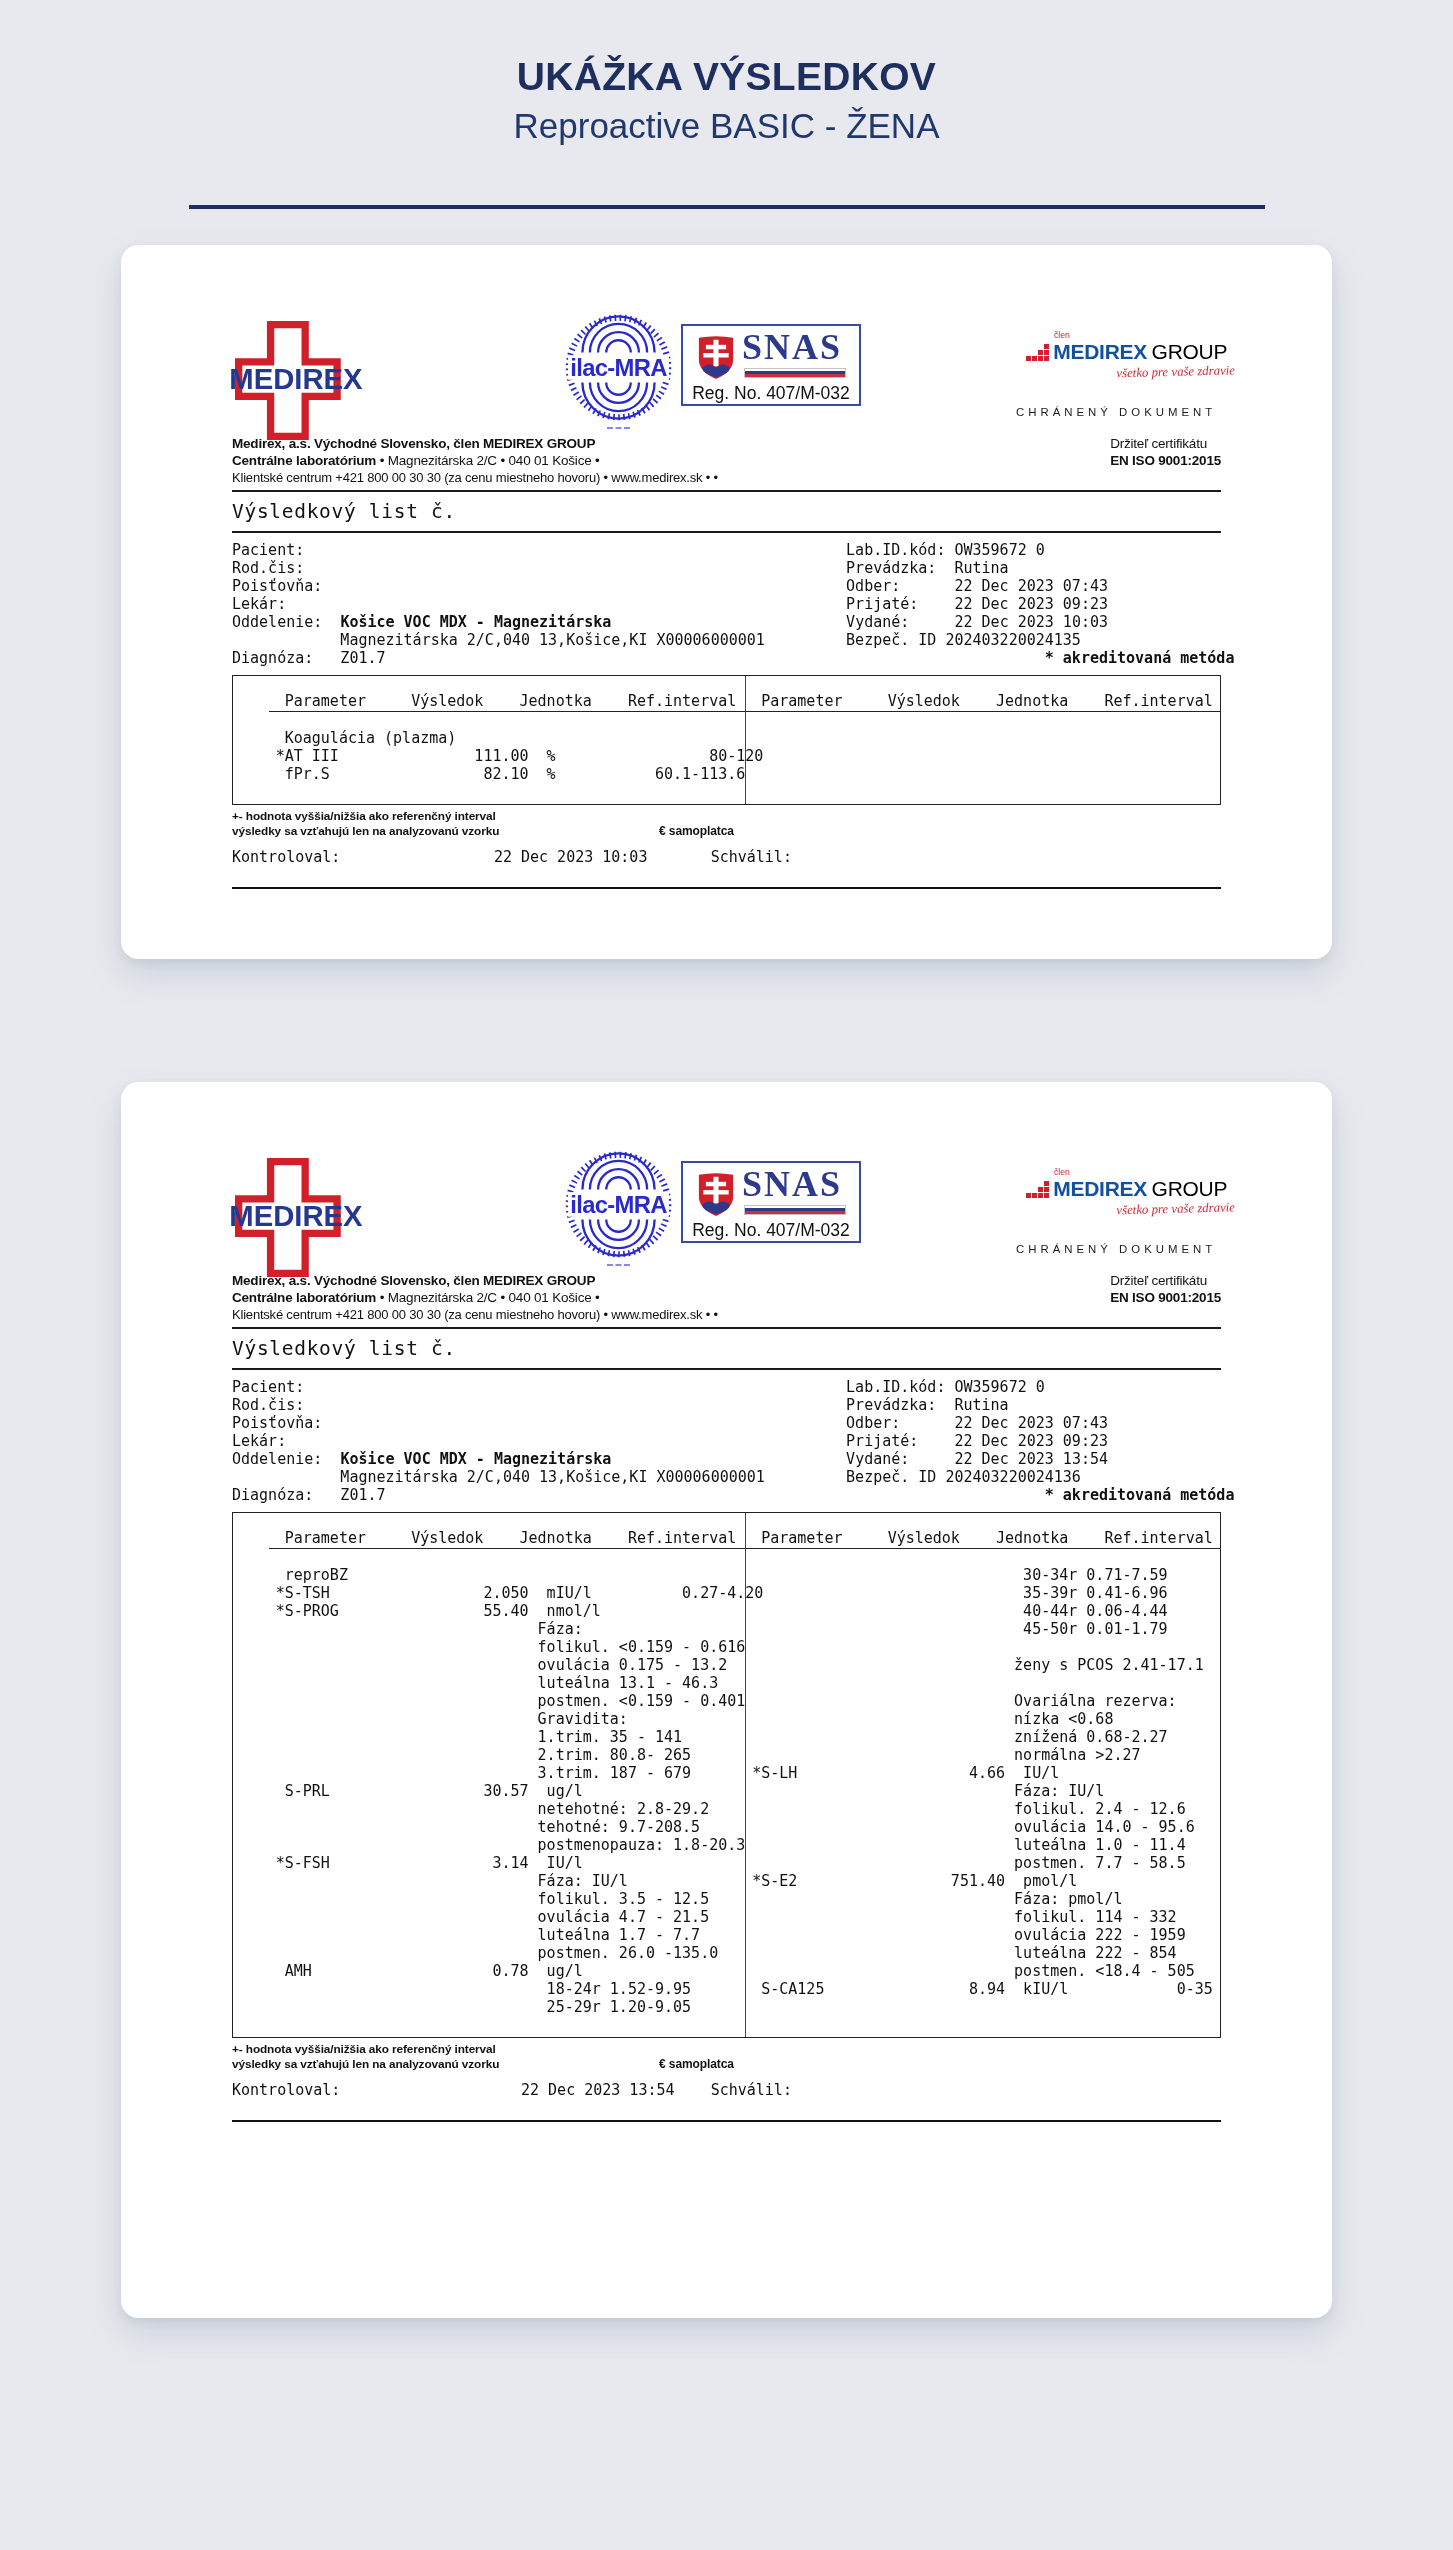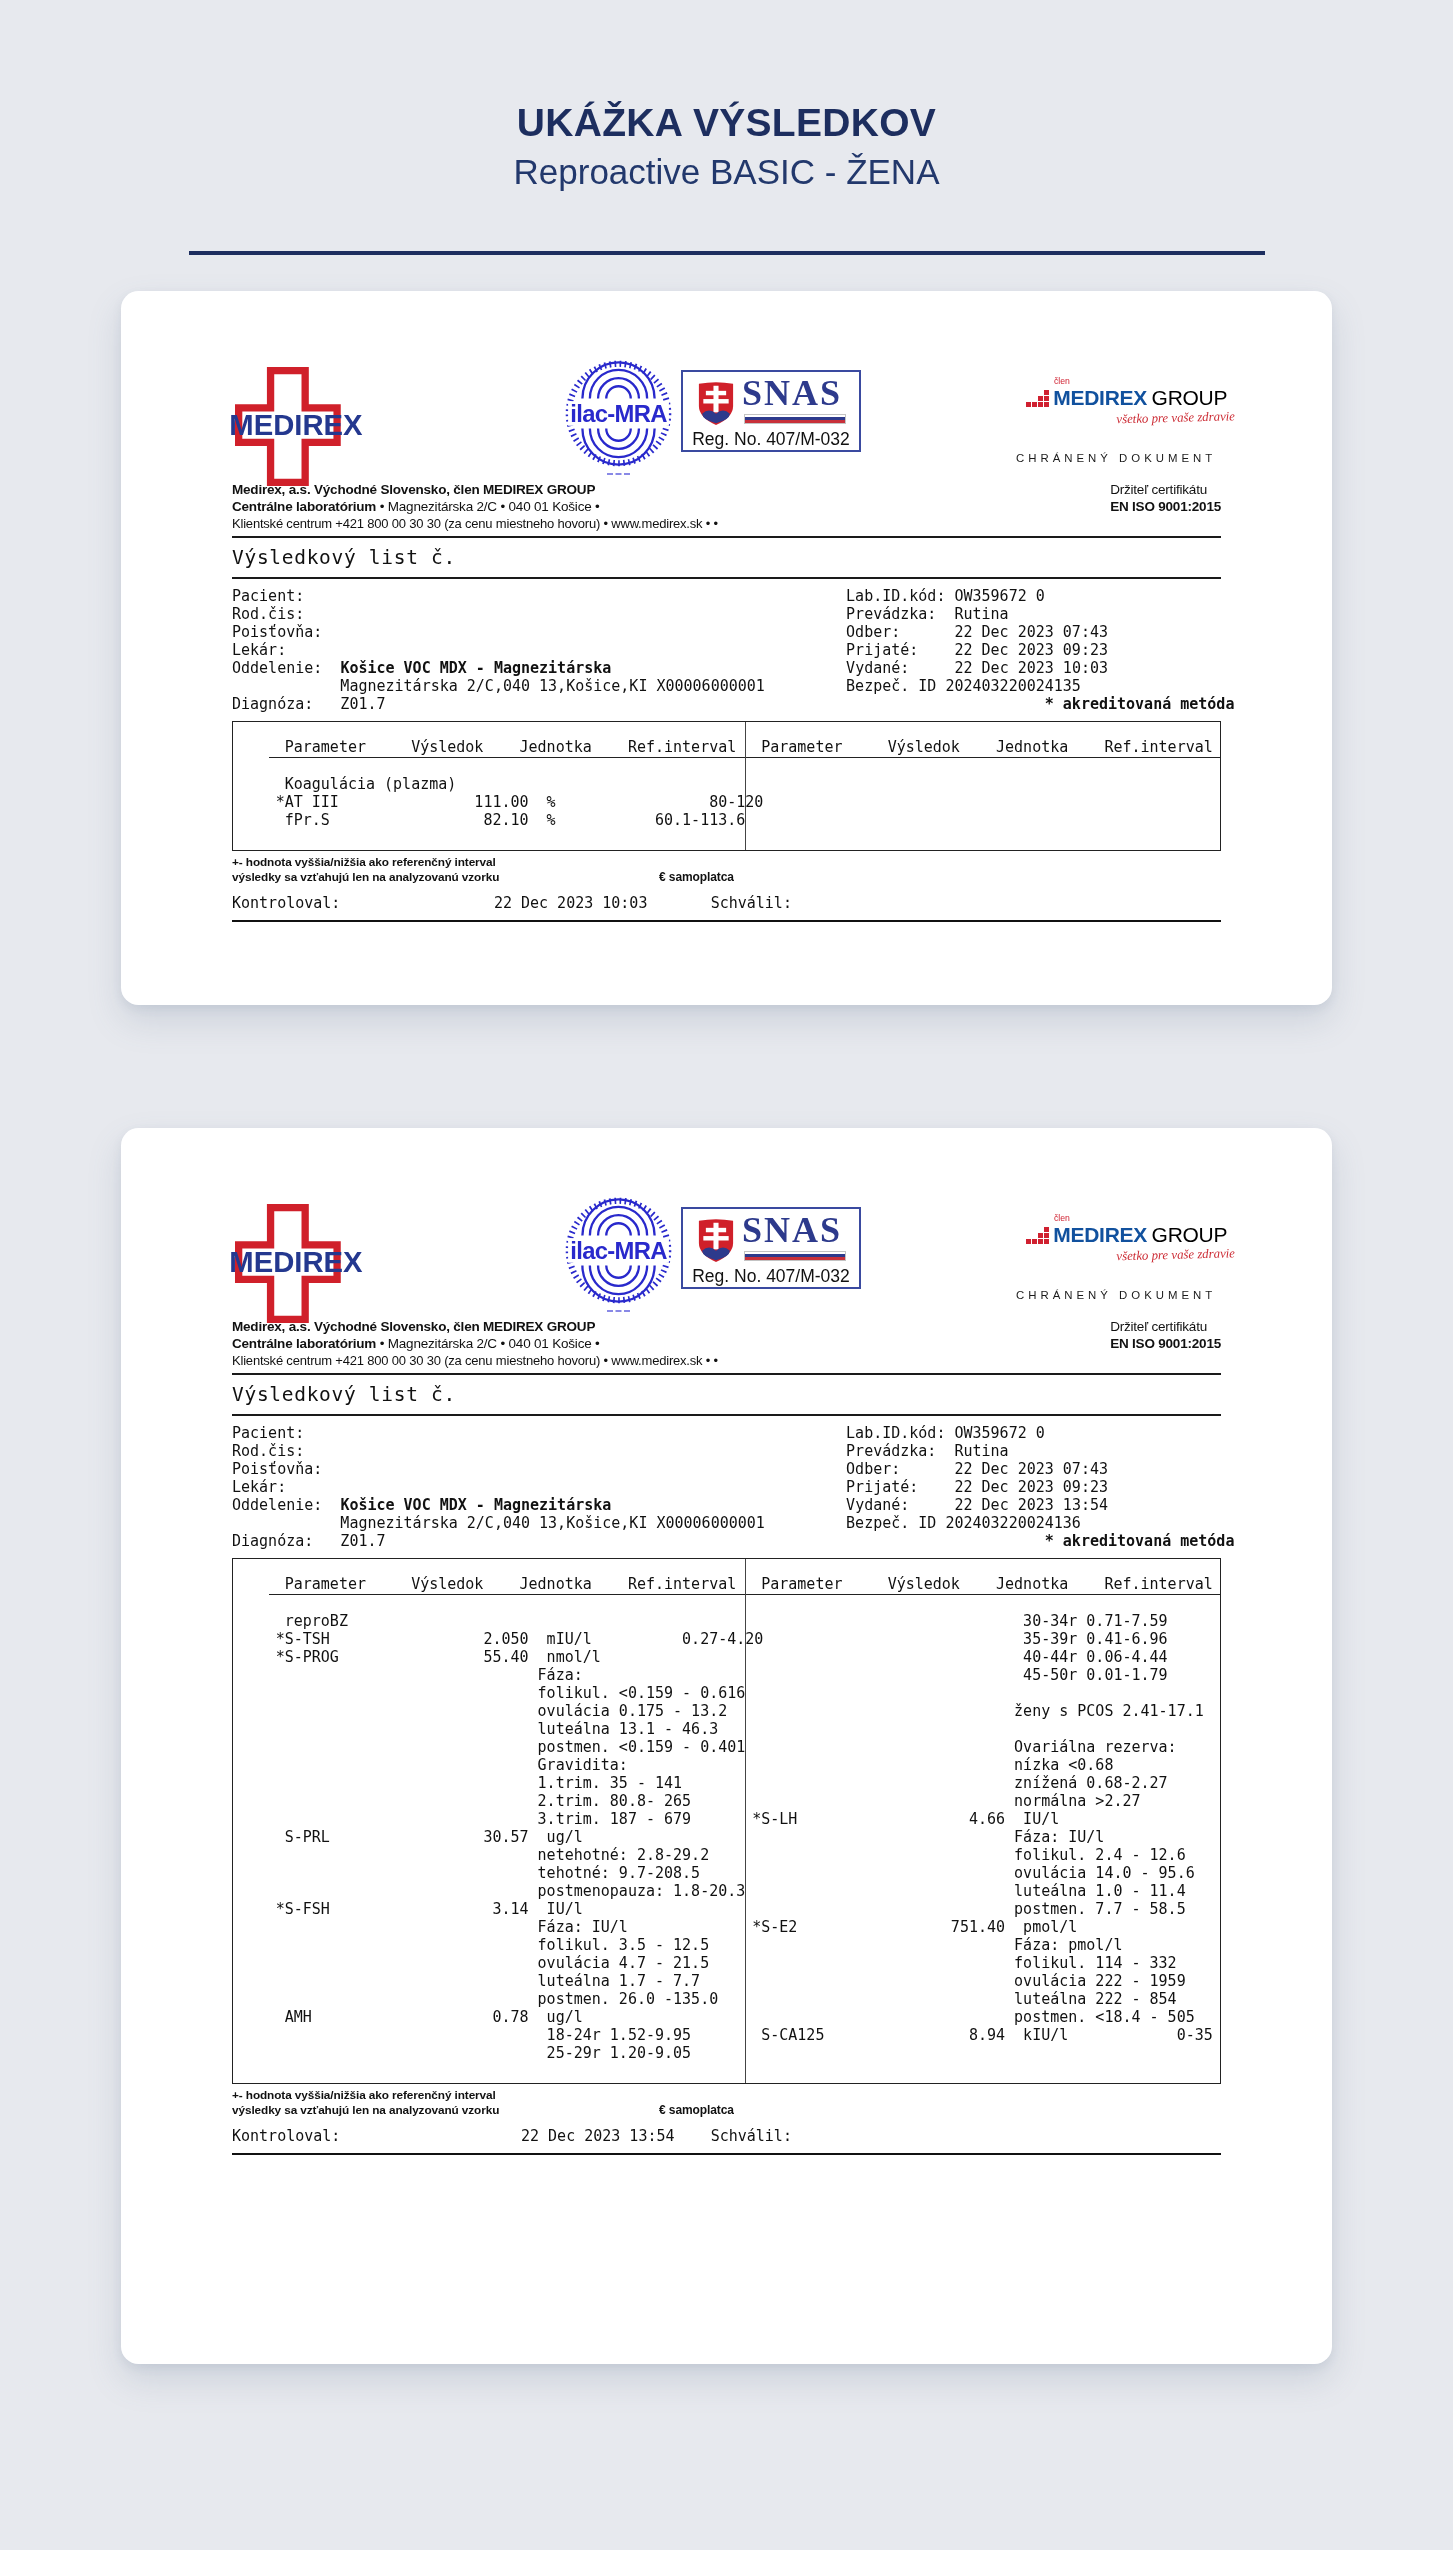--- a/index.html
+++ b/index.html
@@ -1,19 +1,19 @@
 <!DOCTYPE html>
 <html style="font-size:10.8px"><head>
 <meta charset="utf-8">
 <style>
   html,body{margin:0;padding:0;}
   body{width:1453px;height:2550px;background:#e7e9ee;font-family:"Liberation Sans",sans-serif;overflow:hidden;}
   .b{font-weight:bold;}
   
-  .page-top{padding-top:101px;}
+  .page-top{padding-top:55px;}
   .page-title{margin:0;text-align:center;font-size:39px;font-weight:bold;color:#1d2e5f;letter-spacing:0.3px;}
   .page-subtitle{margin:6.7px 0 0;text-align:center;font-size:35px;font-weight:400;color:#22386c;}
   .title-rule{width:1076px;height:4px;background:#1d2e5f;margin:59px auto 0;}
   .intro{margin:35px 0 0;text-align:center;font-size:23px;line-height:36px;color:#2a4070;}
   
   .card{width:989px;padding:0 111px;margin:0 auto;background:#fff;border-radius:17.5px;
         box-shadow:0 16px 34px rgba(90,110,140,.18),0 4px 9.4px rgba(90,110,140,.10);
         overflow:hidden;position:relative;color:#111;}
   #cards .card:nth-child(1){height:714px;margin-top:36px;}
   #cards .card:nth-child(2){height:1236px;margin-top:123px;}
@@ -54,21 +54,21 @@
   .mono, .patient, .thead, .tbody, .control{font-family:"DejaVu Sans Mono",monospace;white-space:pre;}
   .patient{margin:8px 0 0;font-size:15px;line-height:18px;}
   .rtable{margin-top:8px;border:1.3px solid #222;display:flex;padding-left:36px;}
   .thalf{width:50%;box-sizing:border-box;}
   .thalf.right{border-left:1.3px solid #444;}
   .thead{font-size:15px;line-height:20px;border-bottom:1.3px solid #222;padding-left:6.7px;}
   .tbody{font-size:15px;line-height:18px;padding:2px 0 6.7px 6.7px;}
   .footnotes{margin-top:4px;font-size:11.8px;font-weight:bold;letter-spacing:-0.1px;line-height:15px;}
   .fn2{position:relative;}
   .selfpayer{position:absolute;left:427px;top:0;font-size:12px;}
-  .control{position:relative;margin-top:9.4px;font-size:15px;line-height:17.5px;border-bottom:2px solid #111;padding-bottom:8px;}
+  .control{position:relative;margin-top:9.4px;font-size:15px;line-height:17.5px;border-bottom:2px solid #111;padding-bottom:21px;}
 </style>
 </head>
 <body>
 
 <header class="page-top">
   <h1 class="page-title">UKÁŽKA VÝSLEDKOV</h1>
   <h2 class="page-subtitle">Reproactive BASIC - ŽENA</h2>
   <div class="title-rule"></div>
 </header>
 

